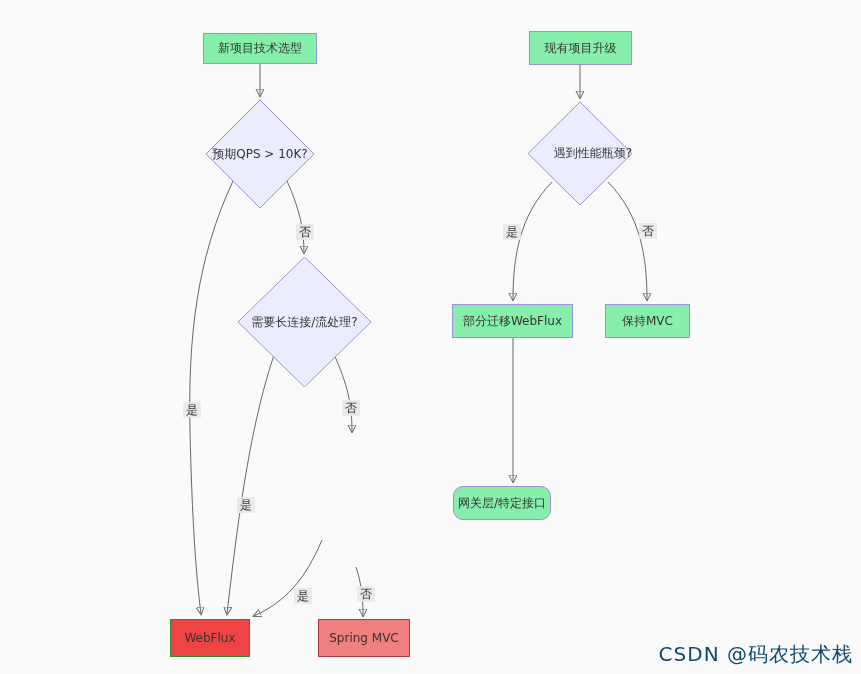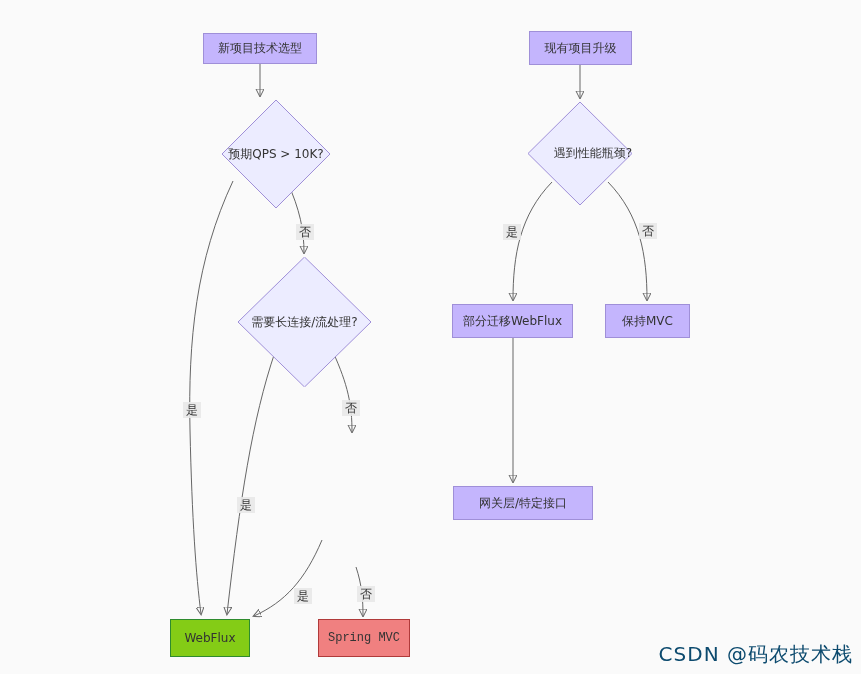--- a/index.html
+++ b/index.html
@@ -12,24 +12,24 @@
     color:#333;
   }
   .canvas{position:absolute;left:0;top:0;width:861px;height:674px;}
   svg.edges{position:absolute;left:0;top:0;width:861px;height:674px;}
   svg.edges path{fill:none;stroke:#666;stroke-width:1;}
   .node{
     position:absolute;
     display:flex;align-items:center;justify-content:center;
     font-size:12px;white-space:nowrap;
     box-sizing:border-box;
-    background:#c4b5fd;border:1px solid #9f8fd8;
+    background:#86efac;border:1px solid #9f8fd8;
     color:#333;
   }
-  .node.webflux{background:#84cc16;border-color:#2e8b2e;}
+  .node.webflux{background:#ef4444;border-color:#2e8b2e;}
   .node.springmvc{background:#f08080;border-color:#b03a3a;}
   .diamond{
     position:absolute;
     display:flex;align-items:center;justify-content:center;
   }
   .diamond svg{position:absolute;left:0;top:0;width:100%;height:100%;}
   .diamond .dlabel{
     position:relative;z-index:2;font-size:12px;white-space:nowrap;color:#333;
   }
   .edge-label{
@@ -67,40 +67,40 @@
     <path d="M580,65 L580,98" marker-end="url(#arrow)"></path>
     <path d="M552,182 C520,215 513,255 513,300" marker-end="url(#arrow)"></path>
     <path d="M608,182 C640,215 647,255 647,300" marker-end="url(#arrow)"></path>
     <path d="M513,338 L513,482" marker-end="url(#arrow)"></path>
   </svg>
 
   <div class="node" style="left:203px;top:33px;width:114px;height:31px;">
     <span>新项目技术选型</span>
   </div>
 
-  <div class="diamond" style="left:222px;top:100px;width:108px;height:108px;">
+  <div class="diamond" style="left:206px;top:100px;width:108px;height:108px;">
     <svg viewBox="0 0 100 100" preserveAspectRatio="none">
       <polygon points="50,0 100,50 50,100 0,50" fill="#ececff" stroke="#9f8fd8" vector-effect="non-scaling-stroke"></polygon>
     </svg>
     <span class="dlabel">预期QPS &gt; 10K?</span>
   </div>
 
   <div class="diamond" style="left:238px;top:257px;width:133px;height:130px;">
     <svg viewBox="0 0 100 100" preserveAspectRatio="none">
       <polygon points="50,0 100,50 50,100 0,50" fill="#ececff" stroke="#9f8fd8" vector-effect="non-scaling-stroke"></polygon>
     </svg>
     <span class="dlabel">需要长连接/流处理?</span>
   </div>
 
 
   <div class="node webflux" style="left:170px;top:619px;width:80px;height:38px;">
     <span>WebFlux</span>
   </div>
 
-  <div class="node springmvc" style="left:318px;top:619px;width:92px;height:38px;font-family:Liberation Mono, monospace;">
+  <div class="node springmvc" style="left:318px;top:619px;width:92px;height:38px;">
     <span>Spring MVC</span>
   </div>
 
   <div class="node" style="left:529px;top:31px;width:103px;height:34px;">
     <span>现有项目升级</span>
   </div>
 
   <div class="diamond" style="left:528px;top:102px;width:104px;height:103px;justify-content:flex-end;">
     <svg viewBox="0 0 100 100" preserveAspectRatio="none">
       <polygon points="50,0 100,50 50,100 0,50" fill="#ececff" stroke="#9f8fd8" vector-effect="non-scaling-stroke"></polygon>
@@ -109,21 +109,21 @@
   </div>
 
   <div class="node" style="left:605px;top:304px;width:85px;height:34px;">
     <span>保持MVC</span>
   </div>
 
   <div class="node" style="left:452px;top:304px;width:121px;height:34px;">
     <span>部分迁移WebFlux</span>
   </div>
 
-  <div class="node" style="left:453px;top:486px;width:140px;height:34px;">
+  <div class="node" style="left:453px;top:486px;width:98px;height:34px;border-radius:10px;">
     <span>网关层/特定接口</span>
   </div>
 
   <span class="edge-label" style="left:305px;top:232px;">否</span>
   <span class="edge-label" style="left:192px;top:410px;">是</span>
   <span class="edge-label" style="left:246px;top:505px;">是</span>
   <span class="edge-label" style="left:351px;top:408px;">否</span>
   <span class="edge-label" style="left:303px;top:596px;">是</span>
   <span class="edge-label" style="left:366px;top:594px;">否</span>
   <span class="edge-label" style="left:512px;top:232px;">是</span>

